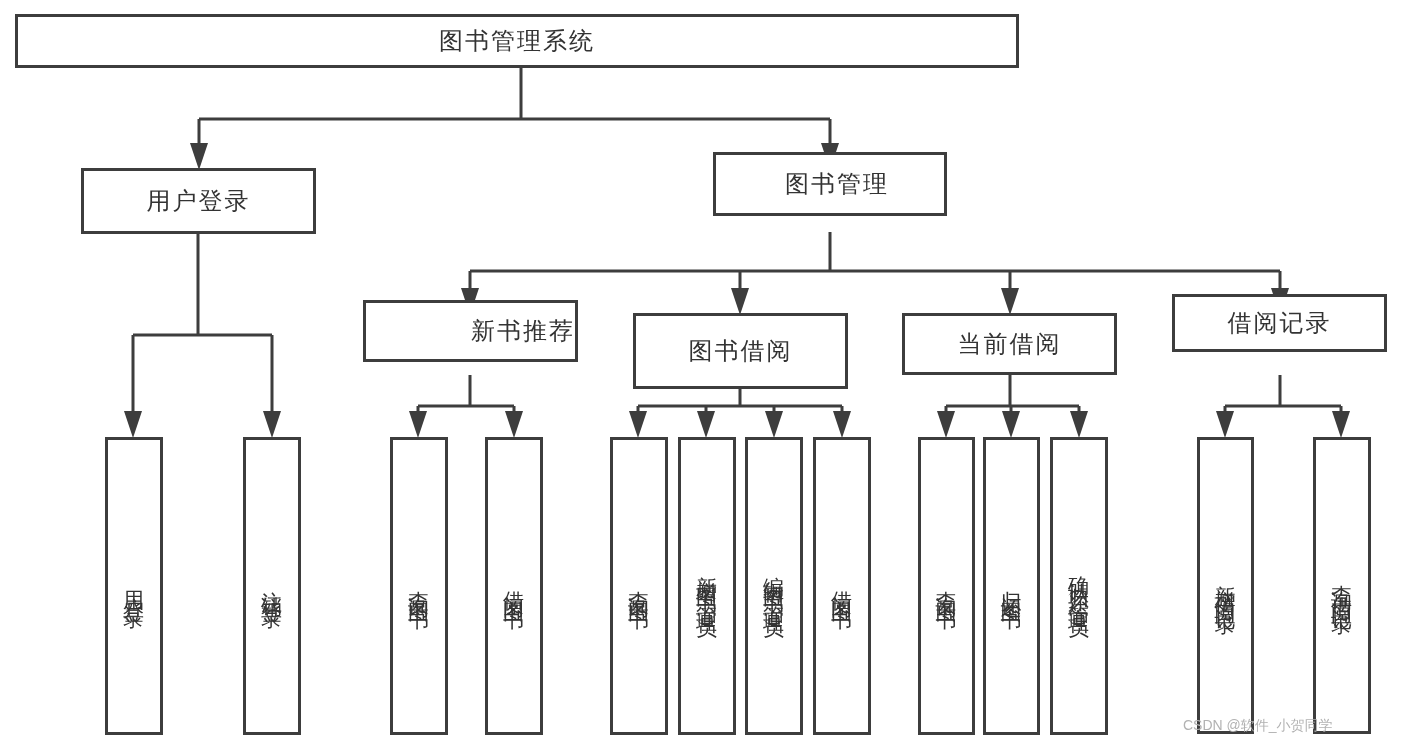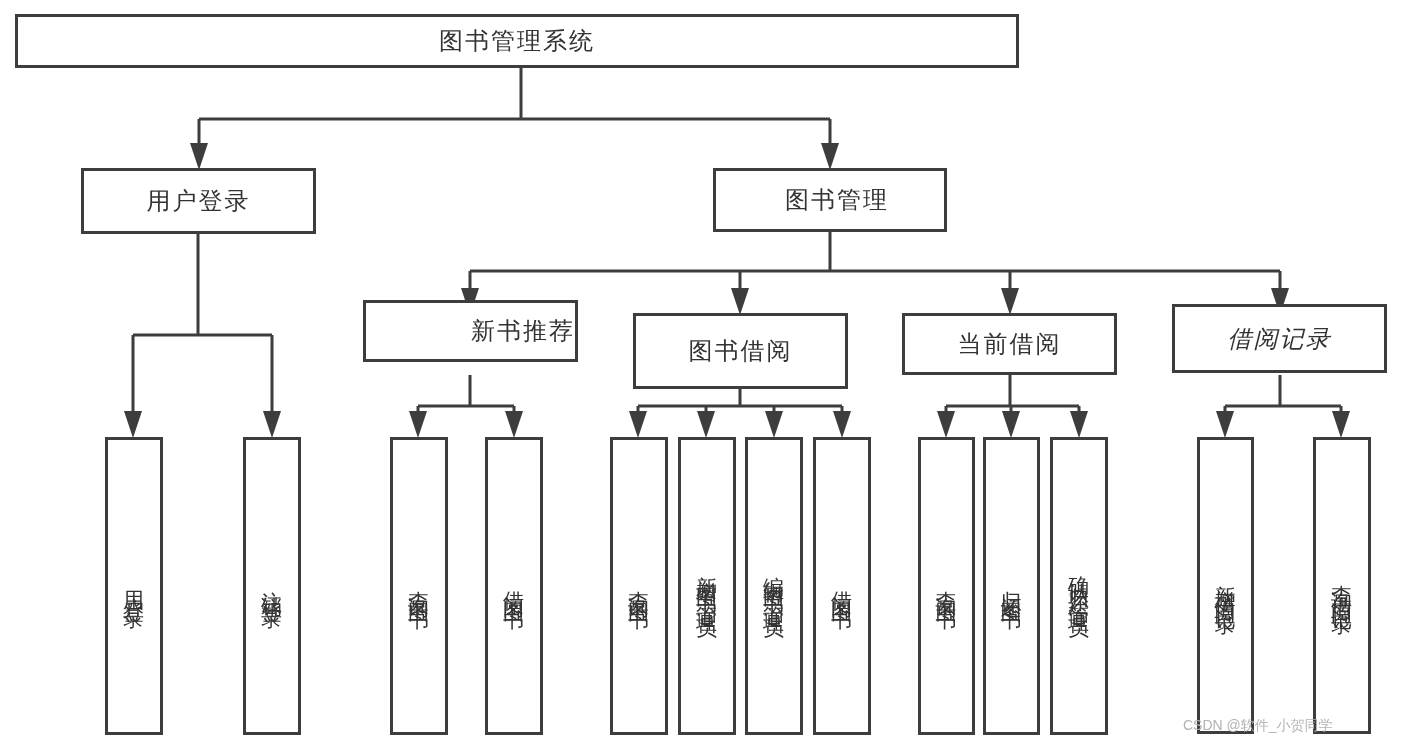--- a/index.html
+++ b/index.html
@@ -93,34 +93,34 @@
     </g>
   </svg>
 
   <div class="box hbox" style="left:15px; top:14px; width:1004px; height:54px;">
     <span>图书管理系统</span>
   </div>
 
   <div class="box hbox" style="left:81px; top:168px; width:235px; height:66px;">
     <span>用户登录</span>
   </div>
-  <div class="box hbox" style="left:713px; top:168px; width:234px; height:64px;padding-left:14px;">
+  <div class="box hbox" style="left:713px; top:152px; width:234px; height:64px;padding-left:14px;">
     <span>图书管理</span>
   </div>
 
   <div class="box hbox" style="left:363px; top:300px; width:215px; height:62px;justify-content:flex-end;">
     <span>新书推荐</span>
   </div>
   <div class="box hbox" style="left:633px; top:313px; width:215px; height:76px;">
     <span>图书借阅</span>
   </div>
   <div class="box hbox" style="left:902px; top:313px; width:215px; height:62px;">
     <span>当前借阅</span>
   </div>
-  <div class="box hbox" style="left:1172px; top:304px; width:215px; height:69px;font-style:italic;">
+  <div class="box hbox" style="left:1172px; top:294px; width:215px; height:58px;">
     <span>借阅记录</span>
   </div>
 
   <div class="box vbox" style="left:105px; top:437px; width:58px; height:298px;">
     <span class="vtext">用户登录</span>
   </div>
   <div class="box vbox" style="left:243px; top:437px; width:58px; height:298px;">
     <span class="vtext">注销登录</span>
   </div>
   <div class="box vbox" style="left:390px; top:437px; width:58px; height:298px;">

